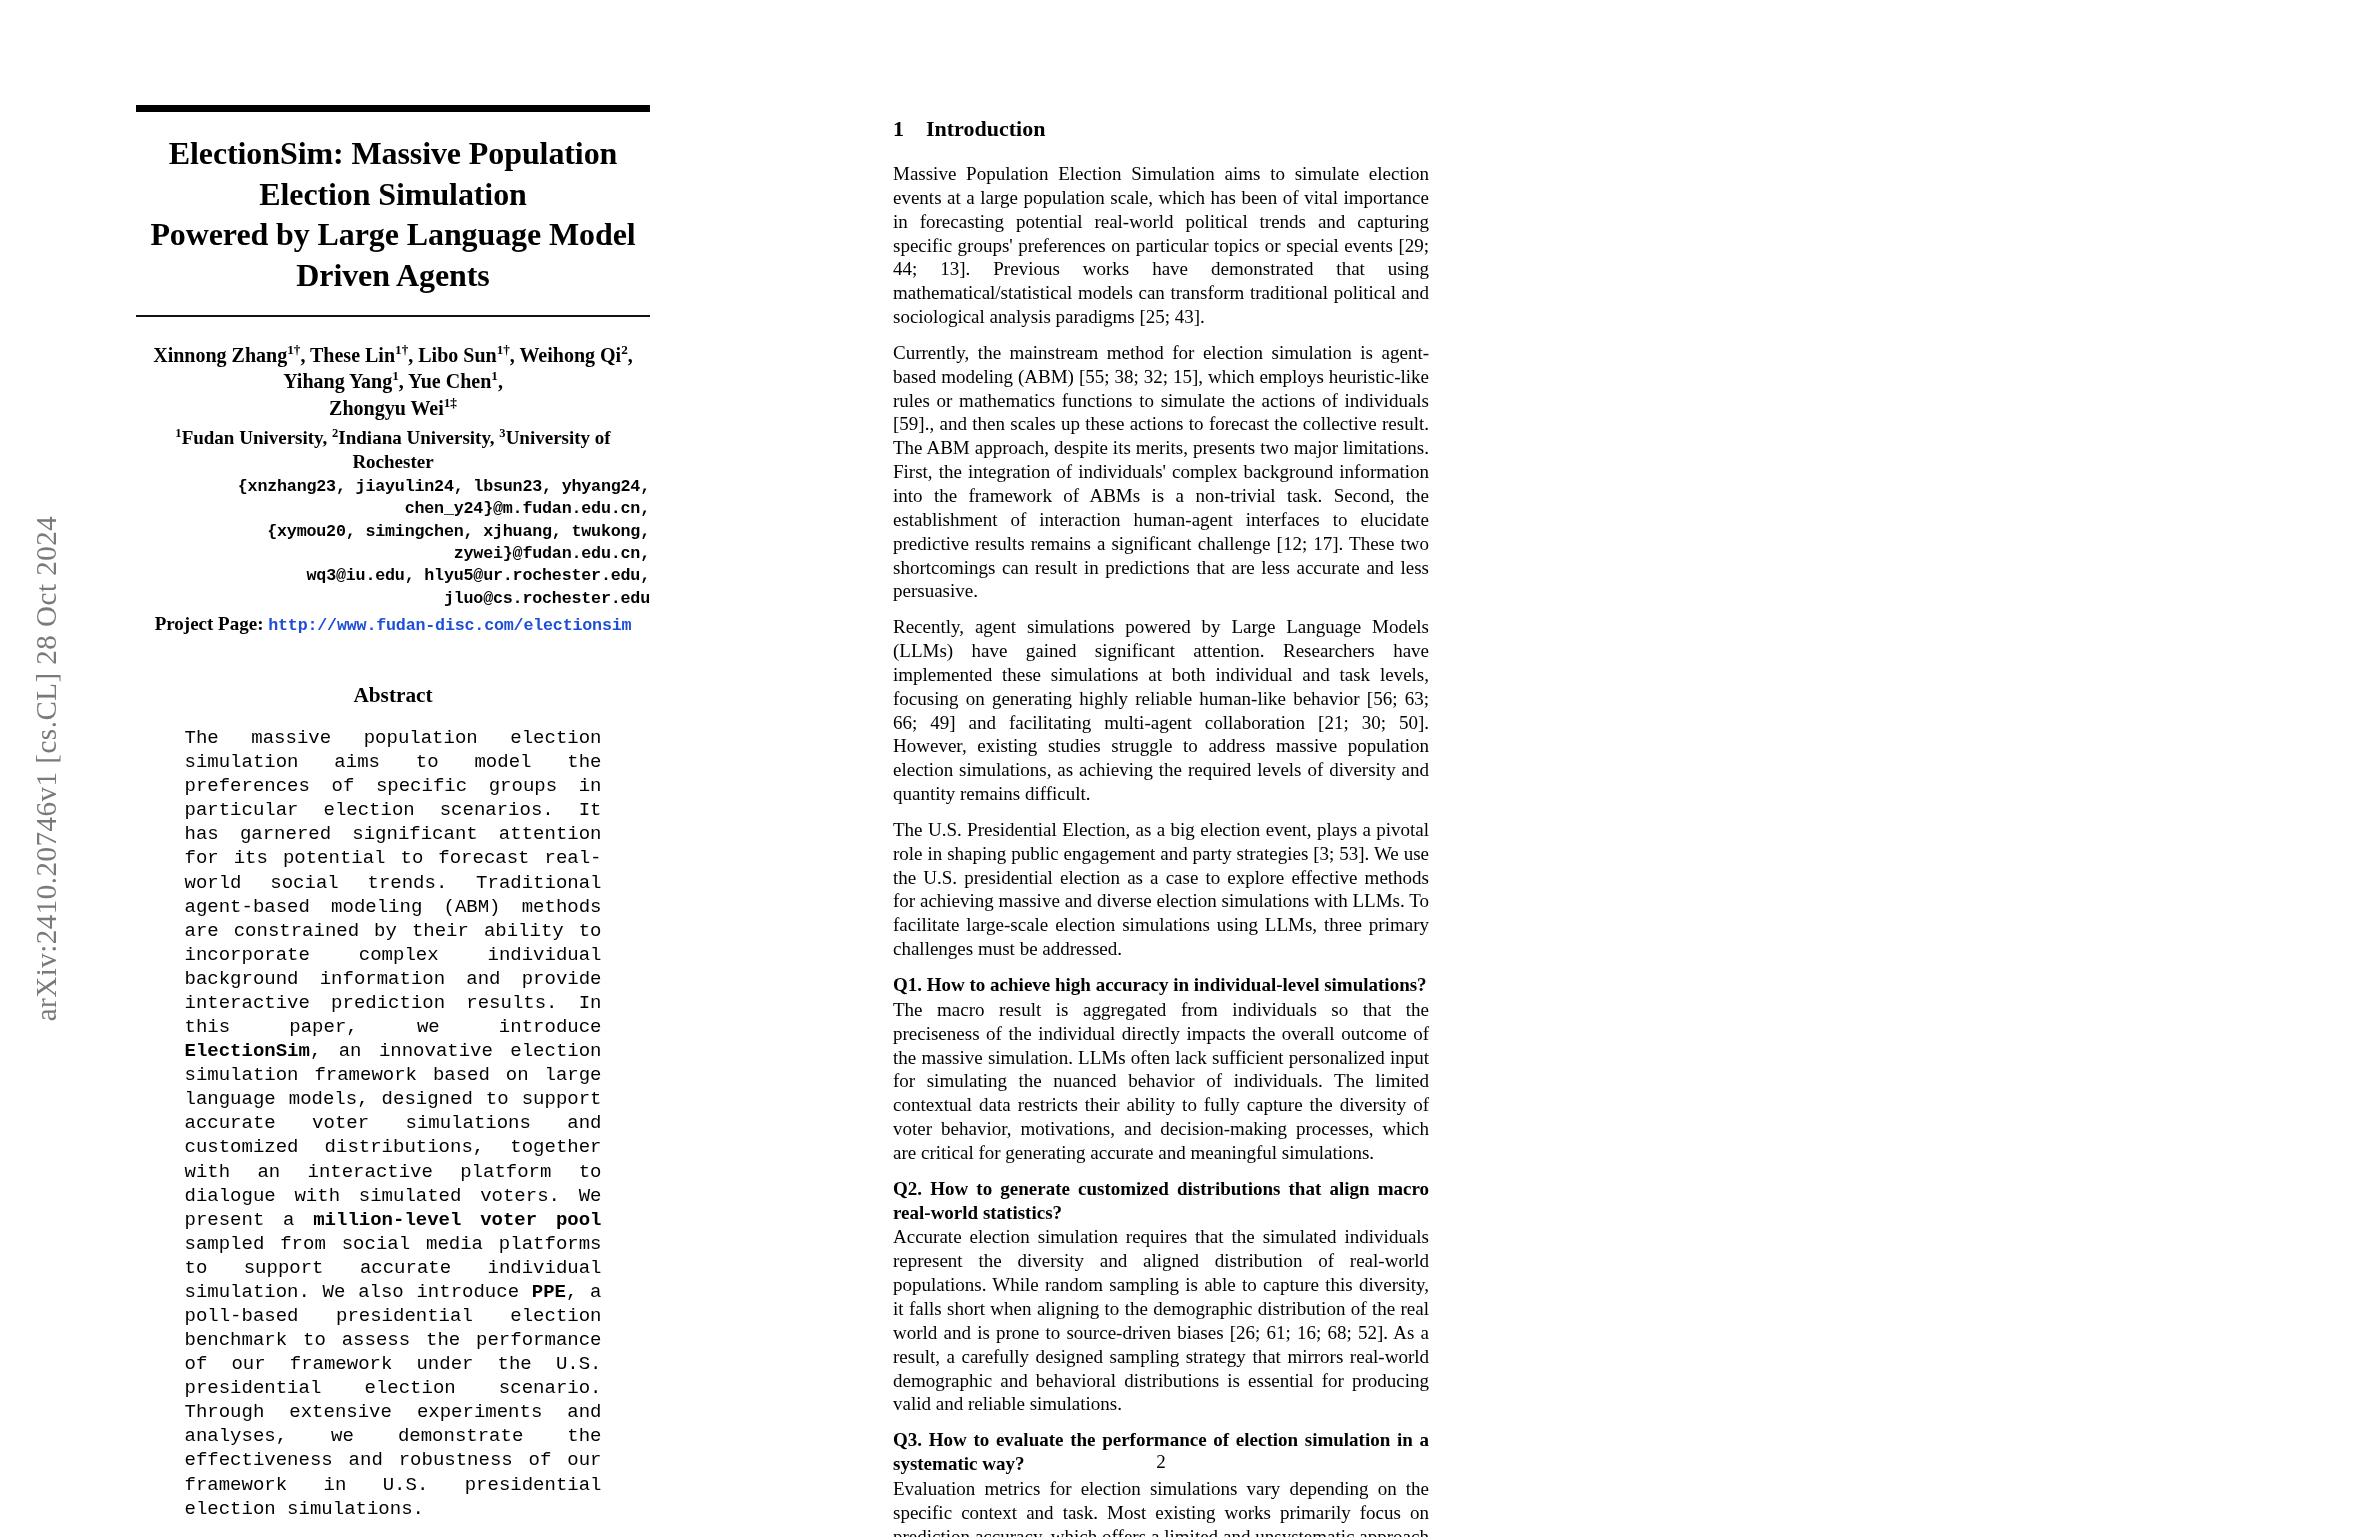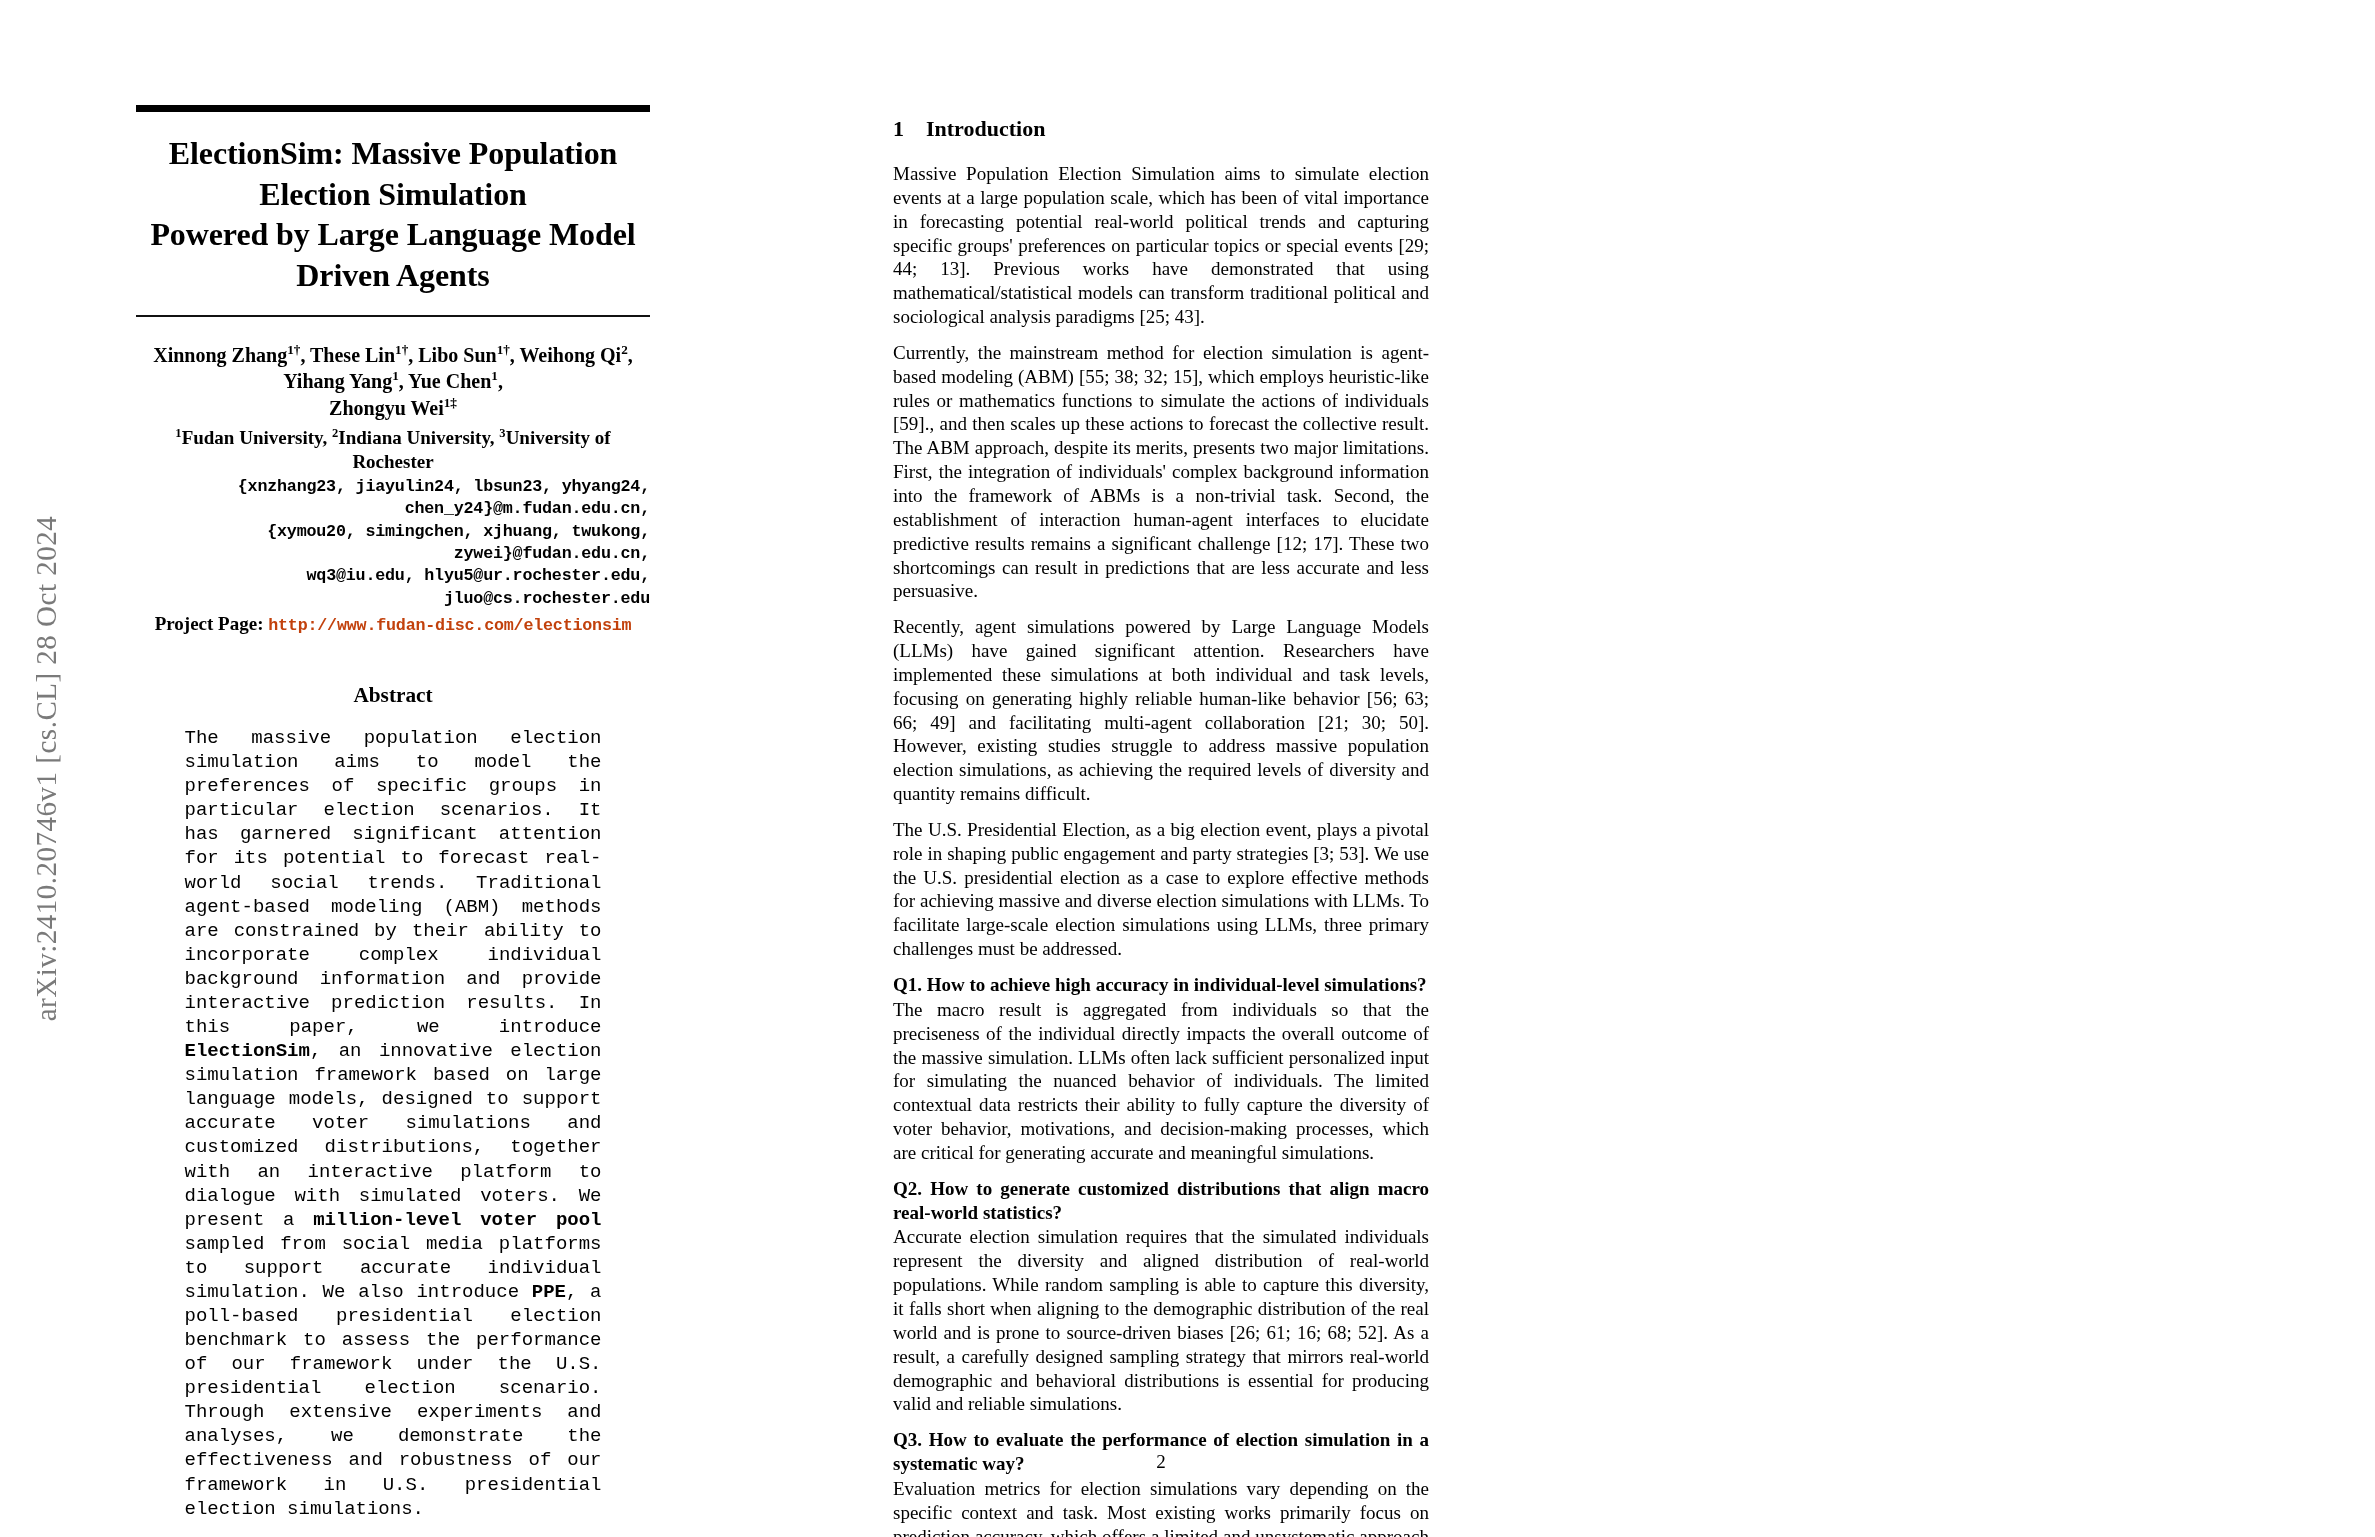--- a/index.html
+++ b/index.html
@@ -74,21 +74,21 @@
     font-weight: bold;
   }
   .mono {
     font-family: "Liberation Mono", "DejaVu Sans Mono", monospace;
     font-size: 16.7px;
     letter-spacing: -0.2px;
   }
   #emails { text-align:right; line-height: 1.34; margin-top: 1px; }
   #emails div { display:block; }
   #projpage { text-align:center; font-size: 19px; margin-top: 1px; }
-  #projpage .link { color: #c2410c; }
+  #projpage .link { color: #1d4ed8; }
 
   
   h2.section-center {
     text-align: center;
     font-size: 21.3px;
     font-weight: bold;
     margin: 45px 0 10.7px 0;
   }
   #abstract-body {
     width: 417px;

